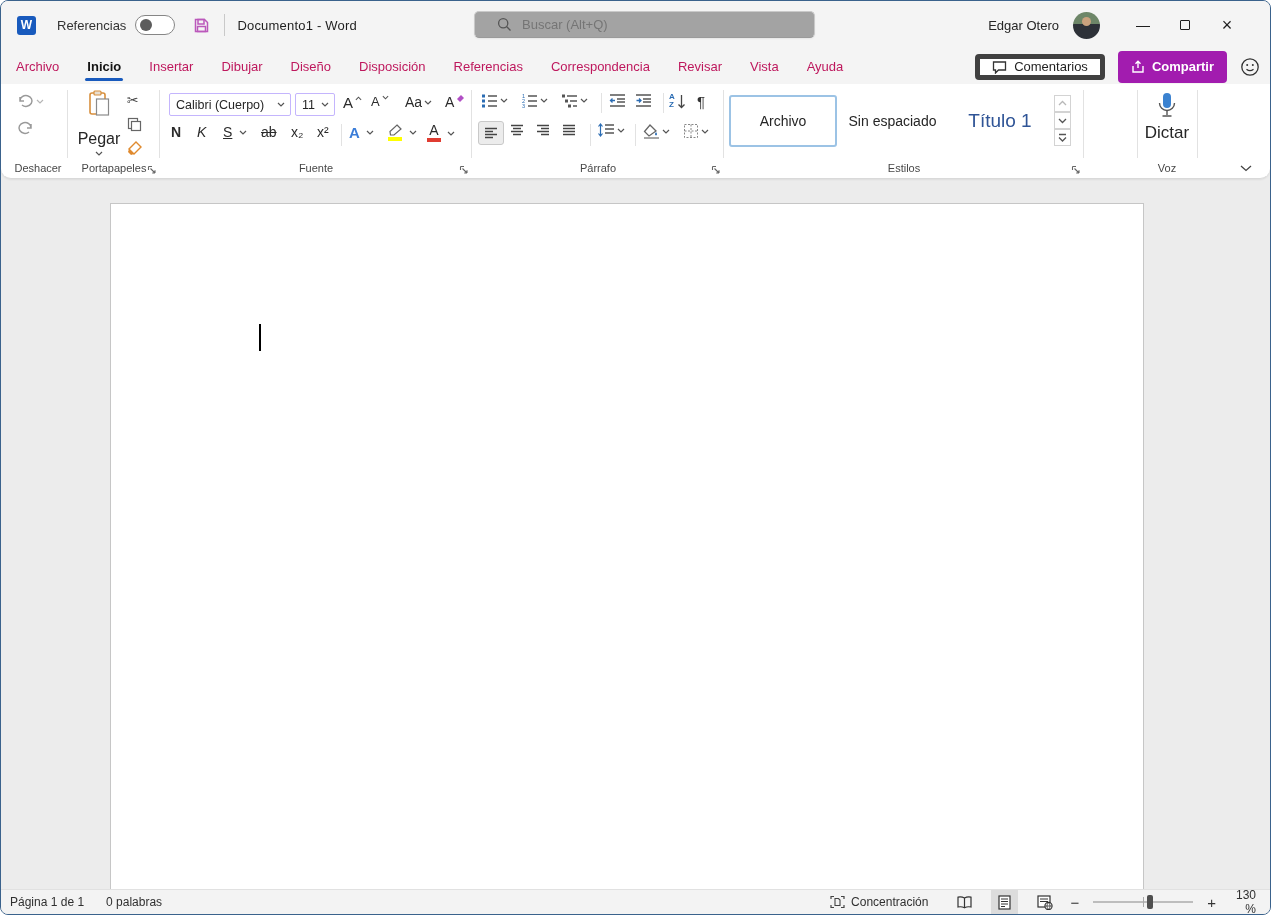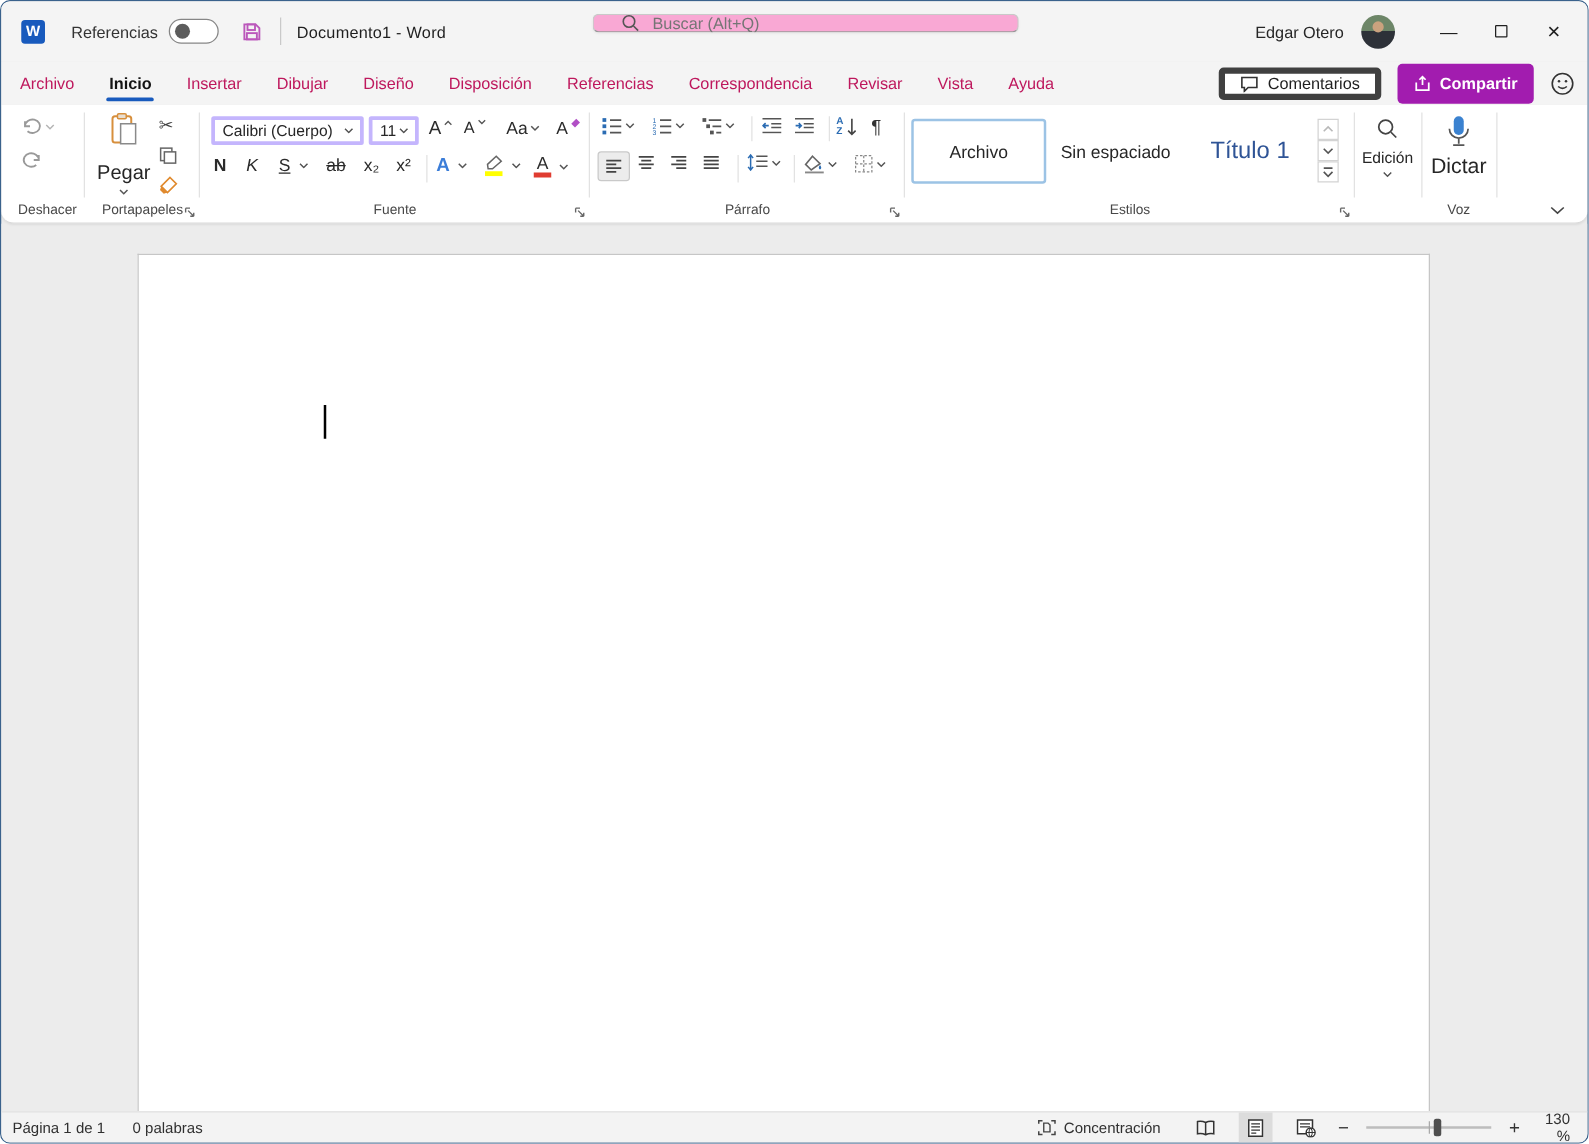--- a/index.html
+++ b/index.html
@@ -11,26 +11,26 @@
   
   .titlebar { height:48px; background:#f4f4f4; display:flex; align-items:center; position:relative; flex:0 0 auto; }
   .word-logo { width:19px; height:19px; background:#185abd; border-radius:3px; color:#fff; font-weight:bold;
                font-size:12px; display:flex; align-items:center; justify-content:center; margin-left:16px; }
   .autosave { display:flex; align-items:center; gap:9px; margin-left:21px; color:#333; }
   .toggle { width:40px; height:20px; border:1px solid #868686; border-radius:10px; background:#fff; position:relative; }
   .toggle .knob { position:absolute; left:4px; top:3px; width:12px; height:12px; border-radius:50%; background:#5c5c5c; }
   .save-btn { margin-left:18px; display:flex; align-items:center; }
   .tb-divider { width:1px; height:22px; background:#c9c9c9; margin:0 12px 0 14px; }
   .doc-title { color:#1f1f1f; letter-spacing:.2px; }
-  .searchbox { position:absolute; left:473px; top:10px; width:341px; height:15px; background:#f9a8d4;
+  .searchbox { position:absolute; left:473px; top:10px; width:341px; height:27px; background:#a3a3a3;
                border:1px solid #c9c9c9; border-bottom-color:#9a9a9a; border-radius:5px;
                display:flex; align-items:center; padding-left:22px; gap:10px; box-shadow:0 1px 2px rgba(0,0,0,.06); }
   .searchbox input { border:none; outline:none; background:transparent; font-size:13px; color:#444; width:260px;
                      font-family:"Liberation Sans","DejaVu Sans",sans-serif; }
-  .tb-right { position:absolute; right:0; top:0; height:48px; display:flex; align-items:center; }
+  .tb-right { position:absolute; right:16px; top:0; height:48px; display:flex; align-items:center; }
   .user-name { margin-right:14px; color:#262626; }
   .avatar { width:27px; height:27px; border-radius:50%; overflow:hidden; position:relative;
             background:linear-gradient(#6d8668 0 46%, #2d3138 46% 100%); margin-right:22px; }
   .avatar::before { content:""; position:absolute; left:9px; top:5px; width:9px; height:9px; border-radius:50%; background:#caa27e; }
   .winctl { width:42px; height:42px; display:flex; align-items:center; justify-content:center; color:#1f1f1f; }
   .winctl.min { font-size:14px; }
   .maxbox { width:10px; height:10px; border:1px solid #1f1f1f; border-radius:1px; }
   .winctl.close { font-size:18px; margin-right:6px; }
 
   
@@ -51,21 +51,21 @@
   .ribbon { height:95px; background:#fff; position:relative; flex:0 0 auto; border-bottom:1px solid #d9d9d9;
             border-radius:0 0 10px 10px; box-shadow:0 1px 2px rgba(0,0,0,.07); z-index:2; }
   .rsep { position:absolute; top:6px; width:1px; height:68px; background:#e2e2e2; }
   .group { position:absolute; top:0; height:95px; }
   .glabel { position:absolute; bottom:5px; left:0; right:0; text-align:center; font-size:11px; color:#484848; }
   .launcher { position:absolute; bottom:4px; right:2px; }
   .ibtn { display:inline-flex; align-items:center; justify-content:center; gap:2px; }
   .row1 { position:absolute; top:9px; }
   .row2 { position:absolute; top:40px; }
   .ltr { font-size:14px; color:#2b2b2b; }
-  .combo { border:3px solid #c4b5fd; border-radius:2px; height:23px; display:flex; align-items:center;
+  .combo { border:1px solid #c4b5fd; border-radius:2px; height:23px; display:flex; align-items:center;
            justify-content:space-between; padding:0 5px 0 6px; font-size:12.5px; background:#fff; }
   .sel { border:1px solid #c9c9c9; border-radius:3px; background:#ececec; }
   .stylecard { height:52px; border:1px solid #fff; border-radius:3px; display:flex; align-items:center;
                justify-content:center; background:#fff; }
   .stylecard.selected { border:2px solid #9cc3e5; }
   .scrollcol button { display:block; width:17px; height:17px; border:1px solid #d3d3d3; background:#fff; padding:0;
                       line-height:0; }
   .bigbtn { display:flex; flex-direction:column; align-items:center; }
   svg { display:block; }
 
@@ -502,32 +502,20 @@
           </button>
       </div>
       <div class="glabel">Estilos</div>
       <div class="launcher">
         <svg width="10" height="10" viewBox="0 0 10 10">
             <path d="M1.5 1.5 H5 M1.5 1.5 V5 M3.5 3.5 L8 8 M8 8 H5.2 M8 8 V5.2" fill="none" stroke="#666" stroke-width="1.1"></path>
           </svg>
       </div>
     </div>
 
-    <div class="group" style="left:1084px;width:50px">
-      <div class="bigbtn" style="position:absolute;left:0;top:10px;width:50px">
-        <svg width="18" height="18" viewBox="0 0 18 18">
-          <circle cx="7.5" cy="7.5" r="5.5" fill="none" stroke="#444" stroke-width="1.4"></circle>
-          <line x1="11.8" y1="11.8" x2="16" y2="16" stroke="#444" stroke-width="1.4"></line>
-        </svg>
-        <span style="font-size:12.5px;margin-top:7px">Edición</span>
-        <svg width="8" height="5" viewBox="0 0 8 5" style="margin-top:4px">
-            <path d="M1 1 L4 4 L7 1" fill="none" stroke="#555" stroke-width="1.2"></path>
-          </svg>
-      </div>
-    </div>
 
     <div class="group" style="left:1138px;width:56px">
       <div class="bigbtn" style="position:absolute;left:0;top:8px;width:56px">
         <svg width="22" height="27" viewBox="0 0 22 27">
           <rect x="7" y="1" width="8" height="15" rx="4" fill="#3b82d0"></rect>
           <path d="M3.5 11 a7.5 7.5 0 0 0 15 0" fill="none" stroke="#555" stroke-width="1.4"></path>
           <line x1="11" y1="19" x2="11" y2="23" stroke="#555" stroke-width="1.4"></line>
           <line x1="6.5" y1="24" x2="15.5" y2="24" stroke="#555" stroke-width="1.4"></line>
         </svg>
         <span style="font-size:17px;margin-top:4px">Dictar</span>

